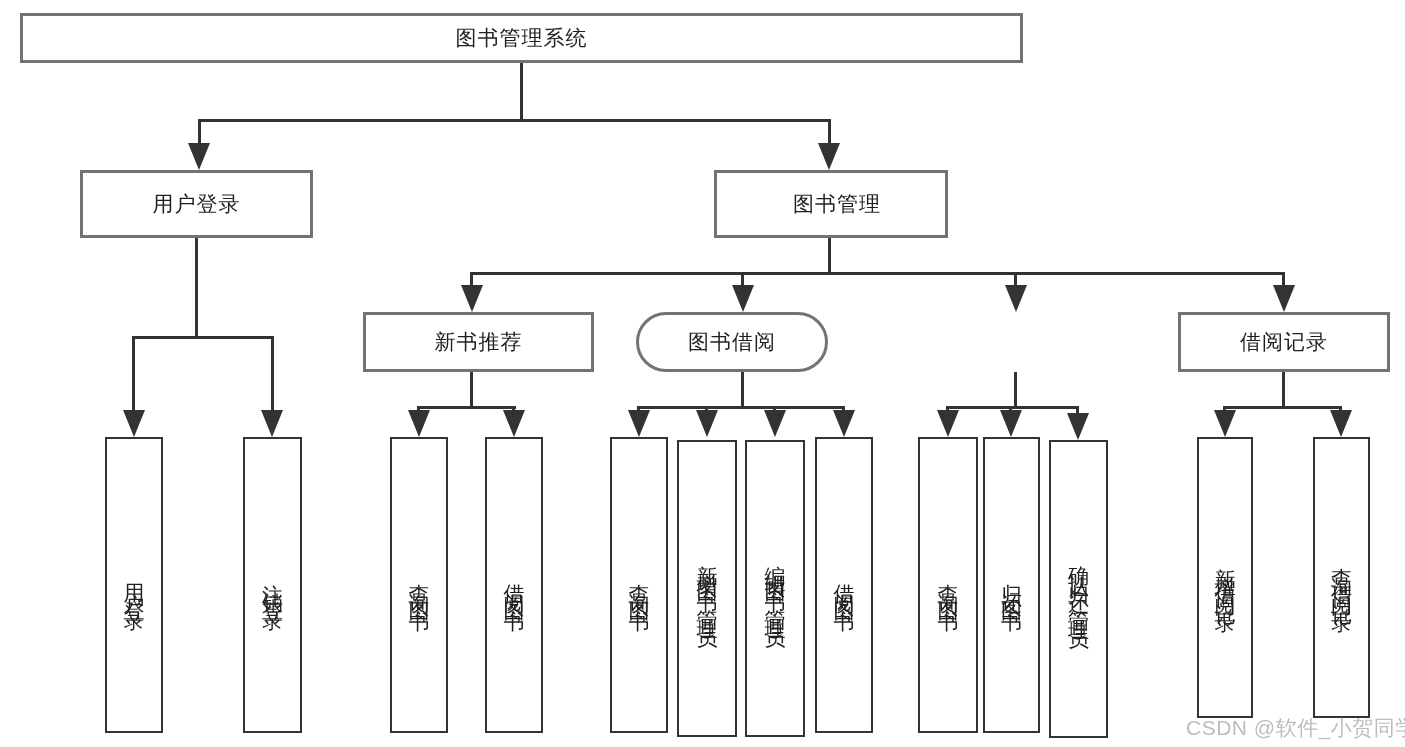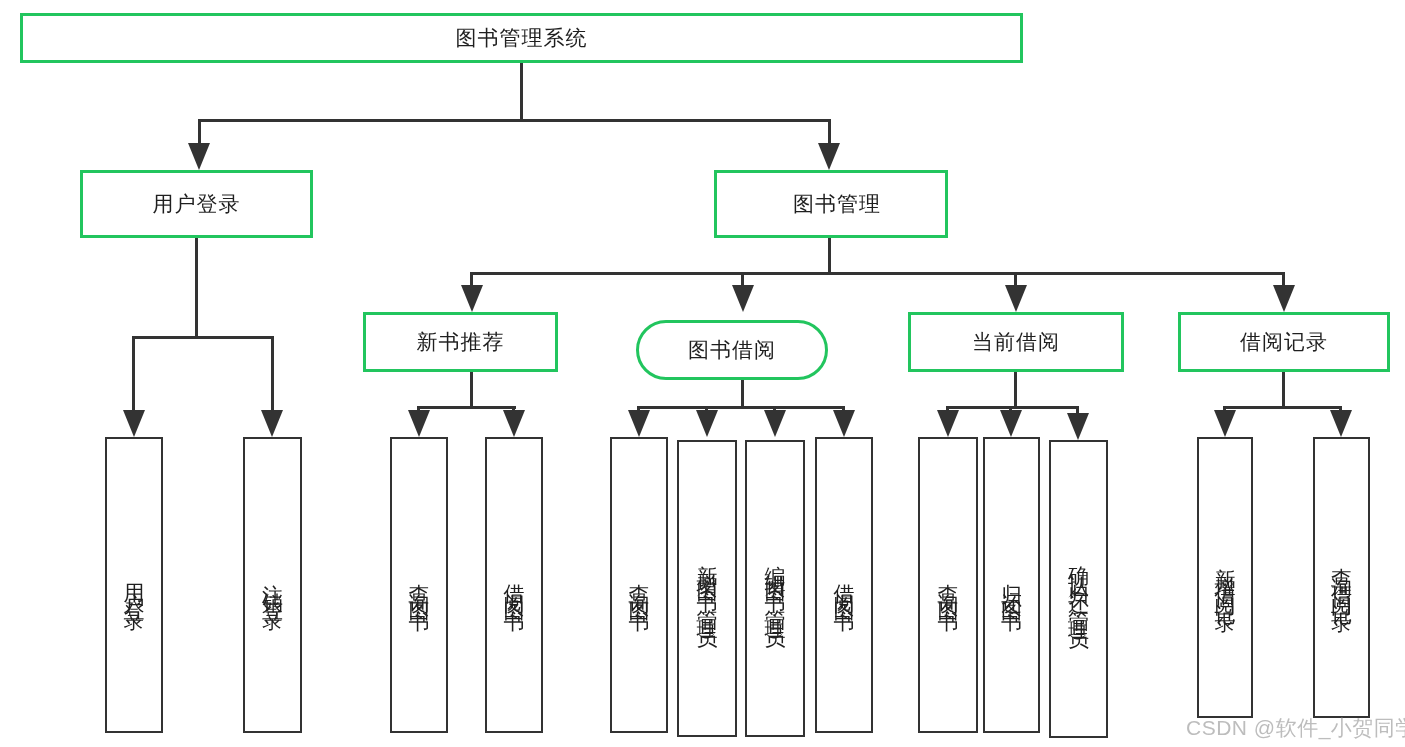--- a/index.html
+++ b/index.html
@@ -6,21 +6,21 @@
   body{
     width:1405px;height:747px;position:relative;overflow:hidden;
     background:#ffffff;
     font-family:"Liberation Sans","DejaVu Sans",sans-serif;
     color:#1f1f1f;
   }
   .stage{position:absolute;left:0;top:0;width:1405px;height:747px;}
   
   .box{
     position:absolute;
-    border:3px solid #22c55e;
+    border:3px solid #737373;
     background:#ffffff;
     display:flex;align-items:center;justify-content:center;
     font-size:21px;letter-spacing:1px;
     box-sizing:border-box;
   }
   
   .vbox{
     position:absolute;
     border:2.5px solid #333333;
     background:#ffffff;
@@ -115,23 +115,22 @@
   <div class="vl" style="left:1223px;top:406px;width:3px;height:12px;"></div>
   <div class="vl" style="left:1339px;top:406px;width:3px;height:12px;"></div>
   <div class="arrow" style="left:1214px;top:410px;"></div>
   <div class="arrow" style="left:1330px;top:410px;"></div>
 
   <div class="box" style="left:20px;top:13px;width:1003px;height:50px;">图书管理系统</div>
 
   <div class="box" style="left:80px;top:170px;width:233px;height:68px;">用户登录</div>
   <div class="box" style="left:714px;top:170px;width:234px;height:68px;padding-left:12px;">图书管理</div>
 
-  <div class="box" style="left:363px;top:312px;width:195px;height:60px;">新书推荐</div>
-  <div class="box" style="left:636px;top:320px;width:192px;height:60px;border-radius:30px;">图书借阅</div>
-  <div class="box" style="left:908px;top:312px;width:216px;height:60px;">当前借阅</div>
+  <div class="box" style="left:363px;top:312px;width:231px;height:60px;">新书推荐</div>
+  <div class="box" style="left:636px;top:312px;width:192px;height:60px;border-radius:30px;">图书借阅</div>
   <div class="box" style="left:1178px;top:312px;width:212px;height:60px;">借阅记录</div>
 
   <div class="vbox" style="left:105px;top:437px;width:58px;height:296px;">
     <span class="vtext">用户登录</span>
   </div>
   <div class="vbox" style="left:243px;top:437px;width:59px;height:296px;">
     <span class="vtext">注销登录</span>
   </div>
 
   <div class="vbox" style="left:390px;top:437px;width:58px;height:296px;">

